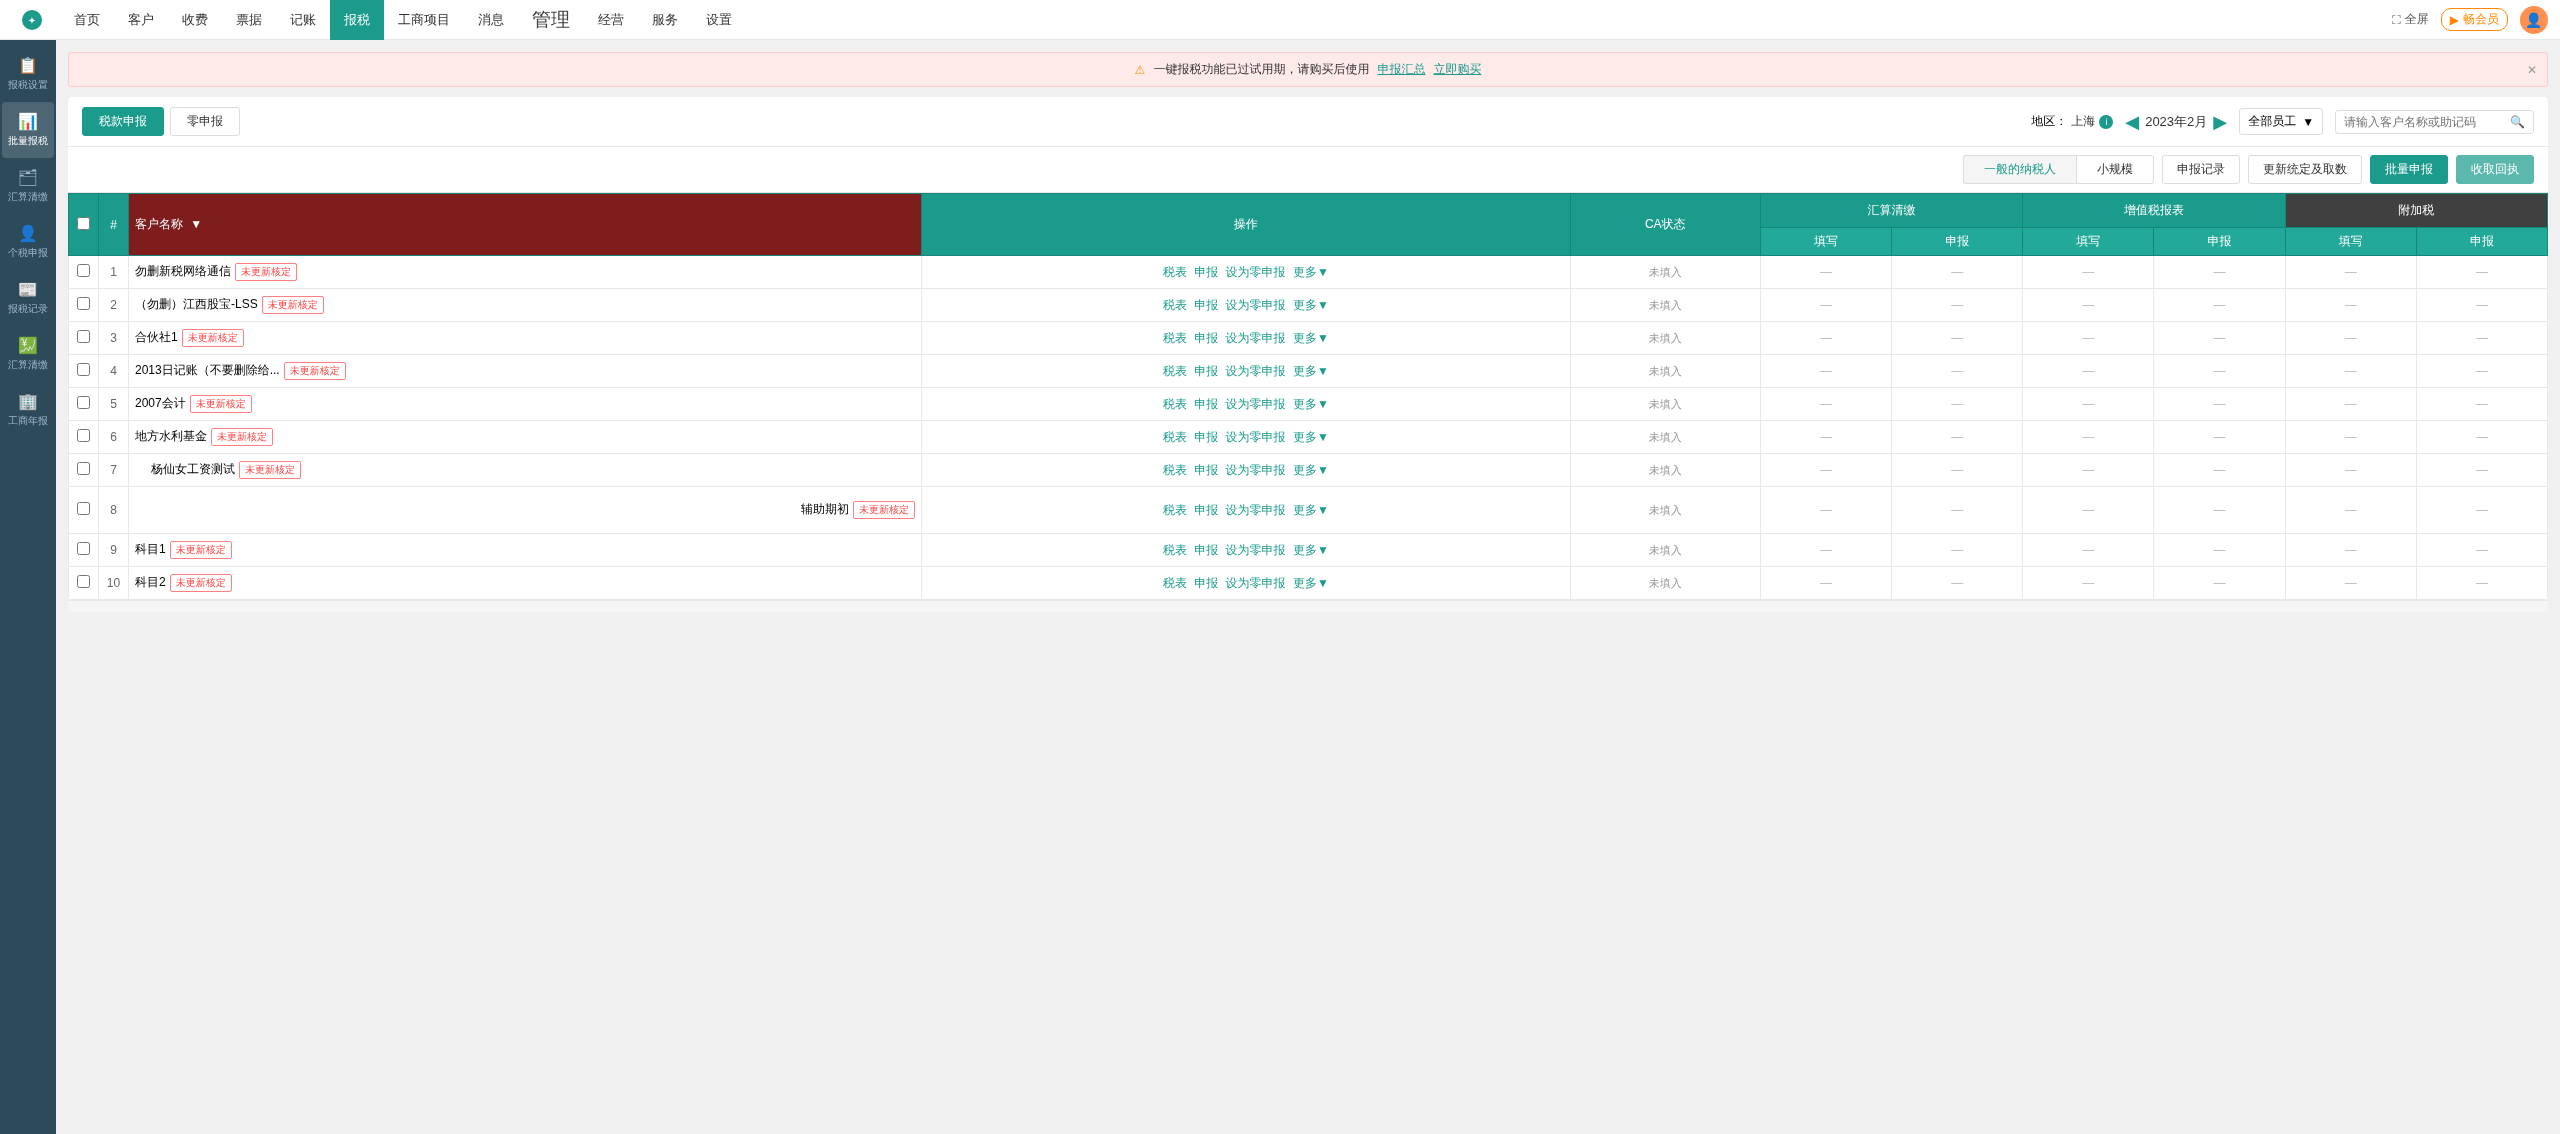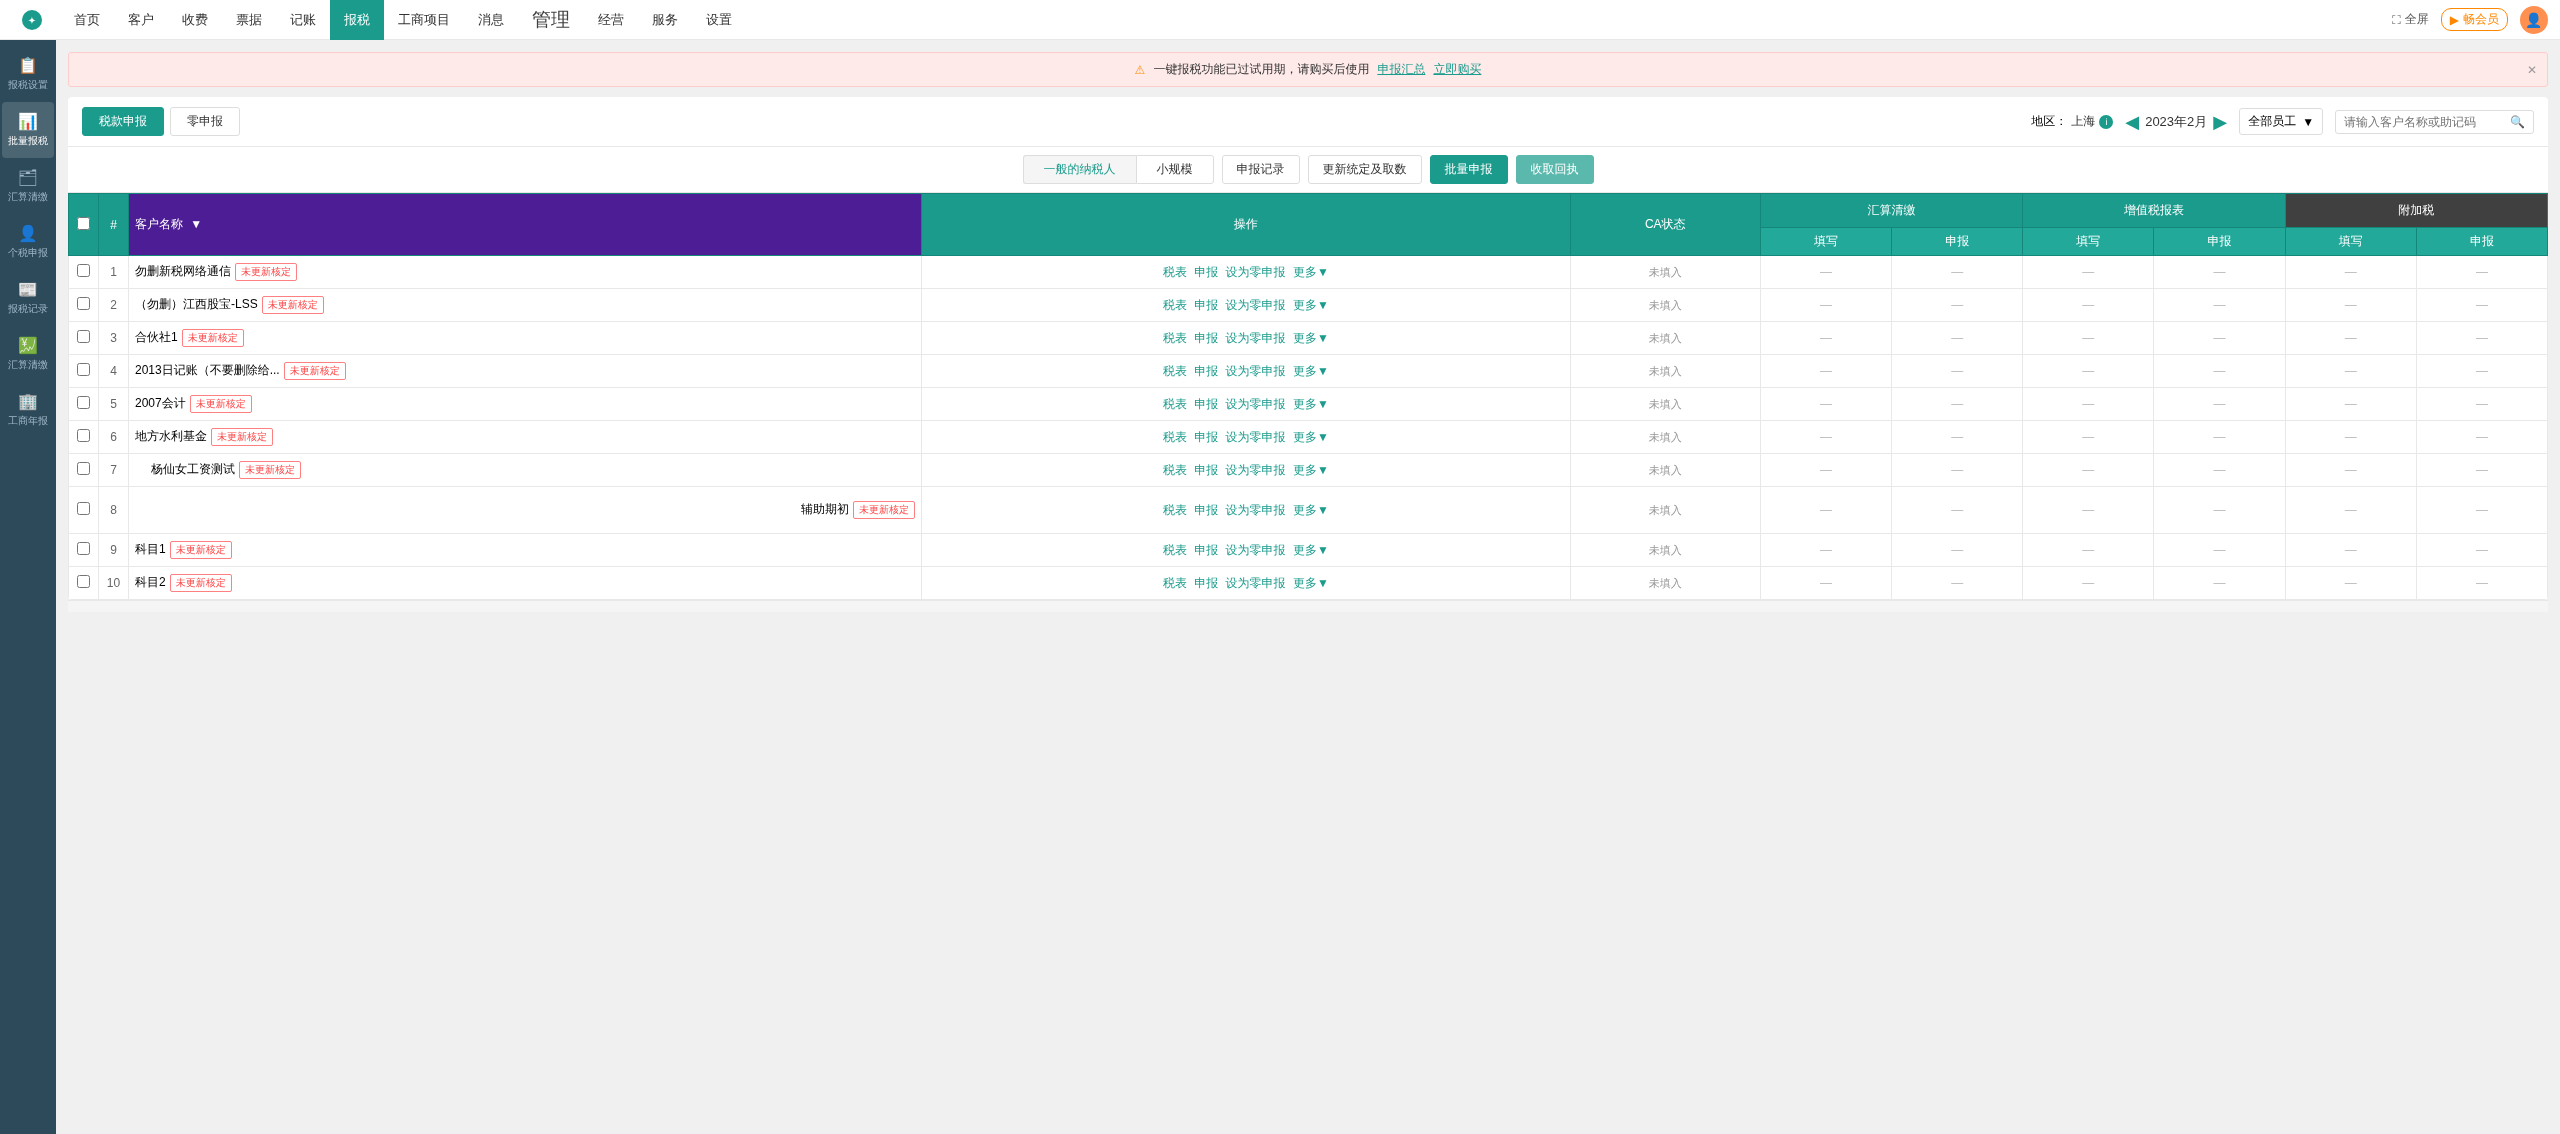--- a/index.html
+++ b/index.html
@@ -110,40 +110,40 @@
               <span>全部员工</span>
               <span>▼</span>
             </div>
             <div style="display:flex;align-items:center;border:1px solid #ddd;border-radius:3px;padding:4px 8px;gap:6px;">
               <input style="border: none; outline: none; font-size: 12px; width: 160px; color: rgb(51, 51, 51);" placeholder="请输入客户名称或助记码">
               <span style="cursor:pointer;color:#999;">🔍</span>
             </div>
           </div>
         </div>
 
-        <div style="display:flex;align-items:center;padding:8px 14px;gap:8px;border-bottom:1px solid #e8e8e8;justify-content:center;">
+        <div style="display:flex;align-items:center;padding:8px 14px;gap:8px;border-bottom:1px solid #e8e8e8;justify-content:flex-end;">
           <div style="display:flex;">
             <button style="padding:5px 20px;border:1px solid #ddd;border-right:none;cursor:pointer;font-size:12px;background:#f5f5f5;color:#1a9b8c;border-radius:3px 0 0 3px;">一般的纳税人</button>
             <button style="padding:5px 20px;border:1px solid #ddd;cursor:pointer;font-size:12px;background:white;color:#333;border-radius:0 3px 3px 0;">小规模</button>
           </div>
           <div style="display:flex;gap:8px;">
             <button style="padding:5px 14px;border:1px solid #ddd;border-radius:3px;cursor:pointer;font-size:12px;background:white;color:#333;">申报记录</button>
             <button style="padding:5px 14px;border:1px solid #ddd;border-radius:3px;cursor:pointer;font-size:12px;background:white;color:#333;">更新统定及取数</button>
             <button style="padding:5px 14px;border:1px solid #1a9b8c;border-radius:3px;cursor:pointer;font-size:12px;background:#1a9b8c;color:white;">批量申报</button>
             <button style="padding:5px 14px;border:1px solid #5bb8ac;border-radius:3px;cursor:pointer;font-size:12px;background:#5bb8ac;color:white;">收取回执</button>
           </div>
         </div>
 
         <div style="overflow-x:auto;">
           <table style="width:100%;border-collapse:collapse;font-size:12px;">
             <thead>
               <tr>
                 <th rowspan="2" style="background:#1a9b8c;color:white;padding:8px 6px;border:1px solid #15877a;width:30px;"><input type="checkbox" style=""></th>
                 <th rowspan="2" style="background:#1a9b8c;color:white;padding:8px 6px;border:1px solid #15877a;width:30px;font-weight:normal;">#</th>
-                <th rowspan="2" style="background:#4c1d95;color:white;padding:8px 6px;border:1px solid #15877a;text-align:left;font-weight:normal;min-width:180px;">
+                <th rowspan="2" style="background:#7f1d1d;color:white;padding:8px 6px;border:1px solid #15877a;text-align:left;font-weight:normal;min-width:180px;">
                   <span>客户名称</span>
                   <span style="cursor:pointer;margin-left:4px;">▼</span>
                 </th>
                 <th rowspan="2" style="background:#1a9b8c;color:white;padding:8px 6px;border:1px solid #15877a;font-weight:normal;min-width:160px;">操作</th>
                 <th rowspan="2" style="background:#1a9b8c;color:white;padding:8px 6px;border:1px solid #15877a;font-weight:normal;">CA状态</th>
                 <th colspan="2" style="background:#1a9b8c;color:white;padding:8px 6px;border:1px solid #15877a;font-weight:normal;text-align:center;">汇算清缴</th>
                 <th colspan="2" style="background:#1a9b8c;color:white;padding:8px 6px;border:1px solid #15877a;font-weight:normal;text-align:center;">增值税报表</th>
                 <th colspan="2" style="background:#404040;color:white;padding:8px 6px;border:1px solid #15877a;font-weight:normal;text-align:center;">附加税</th>
               </tr>
               <tr>

